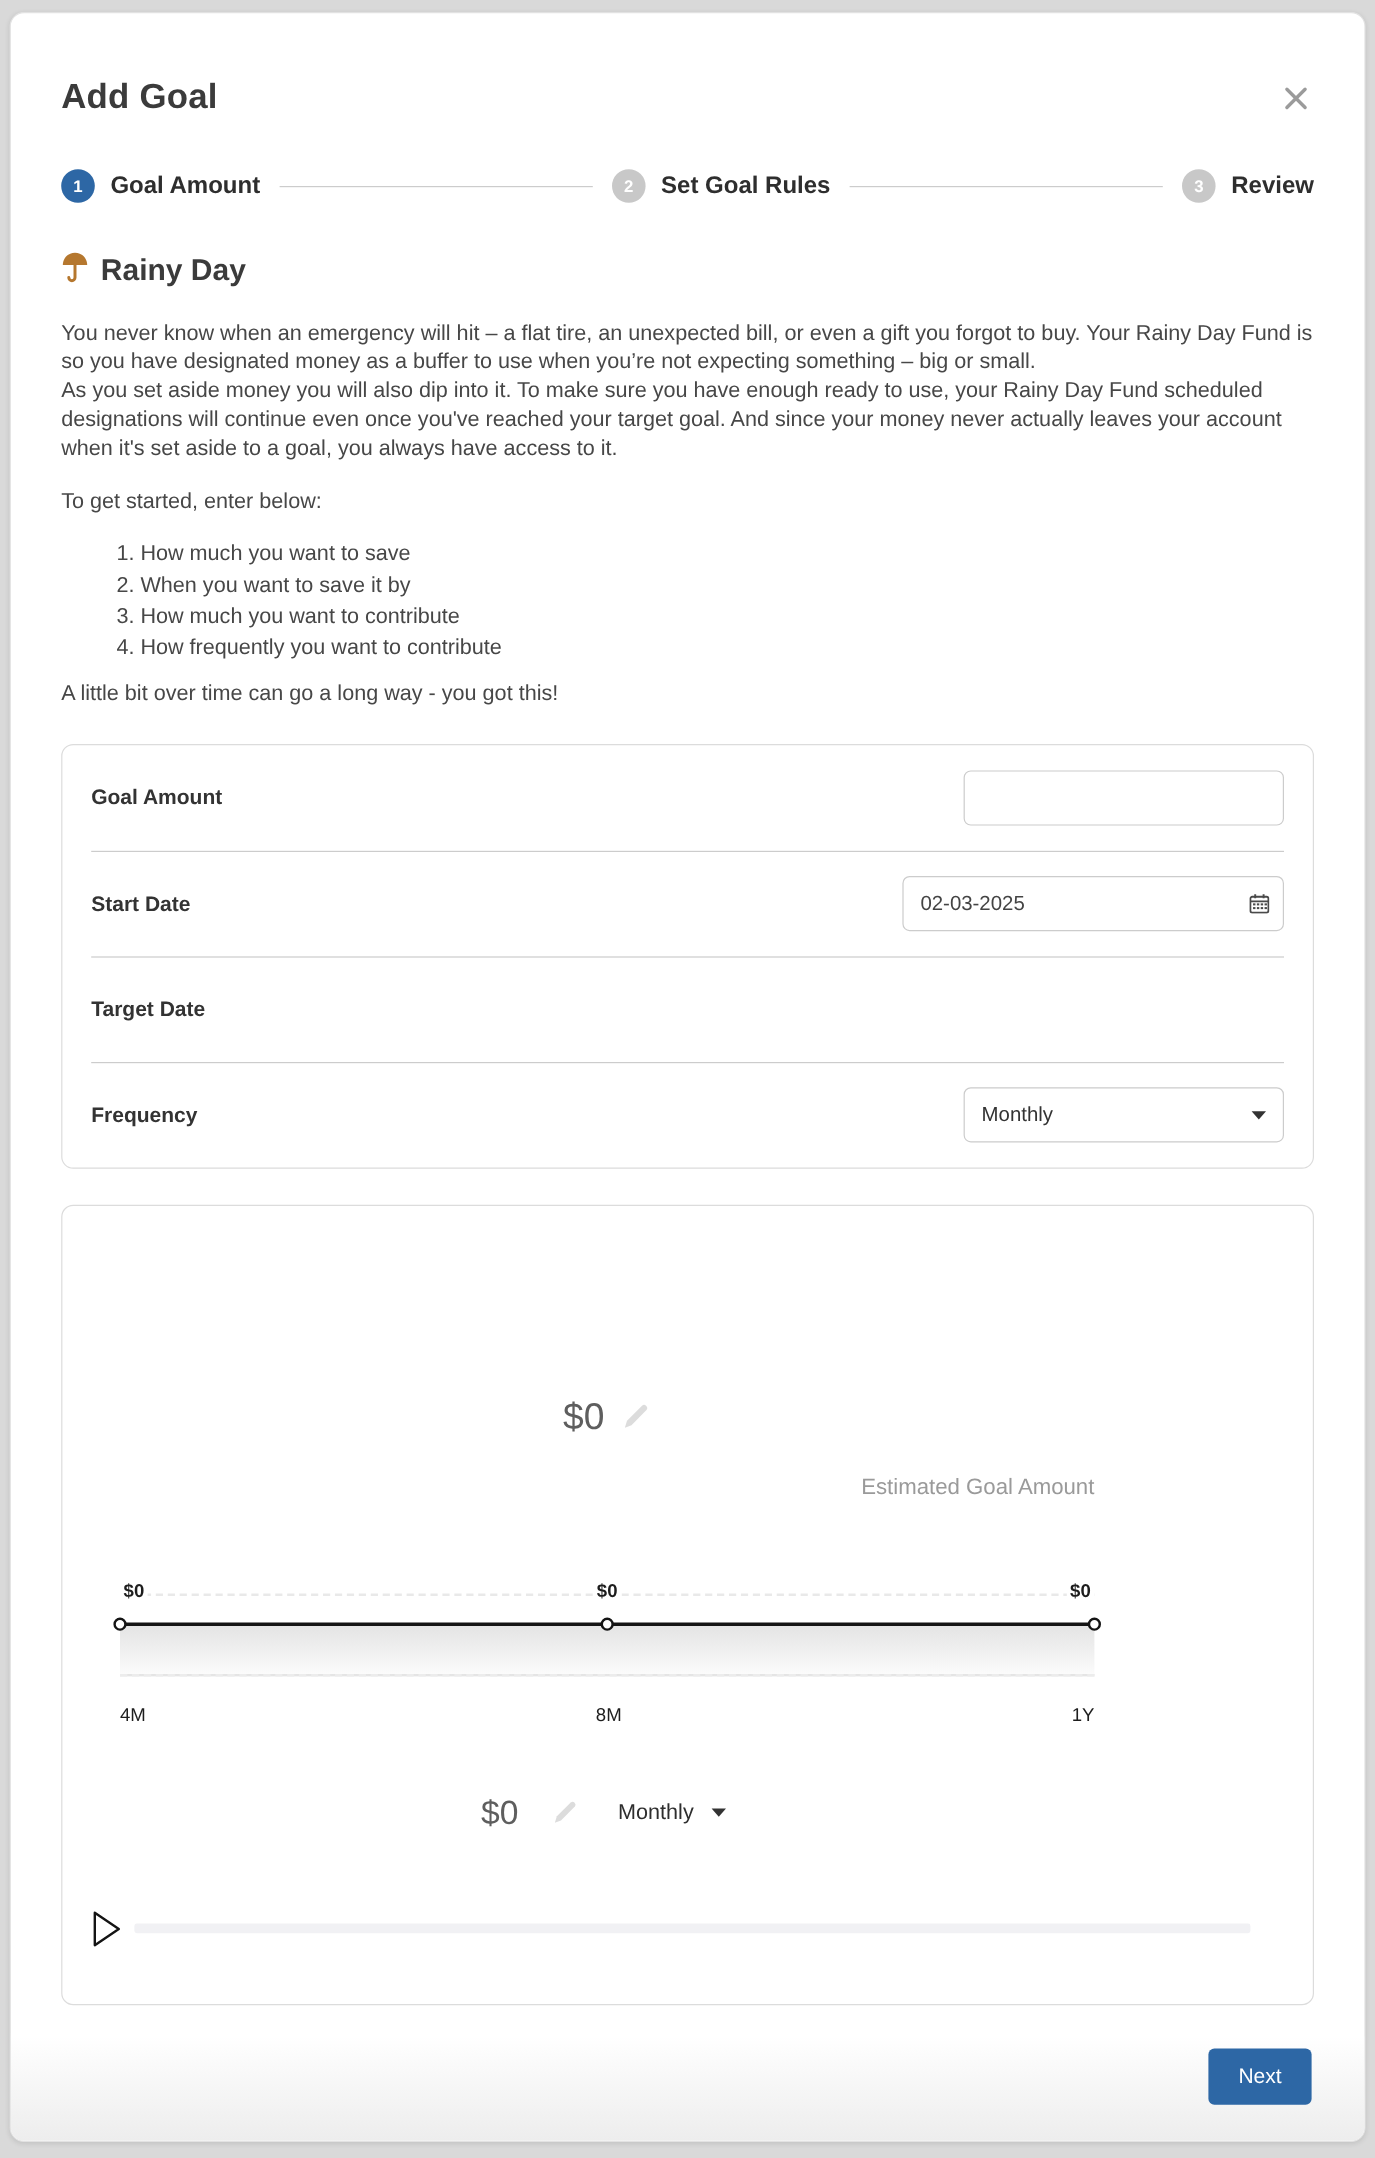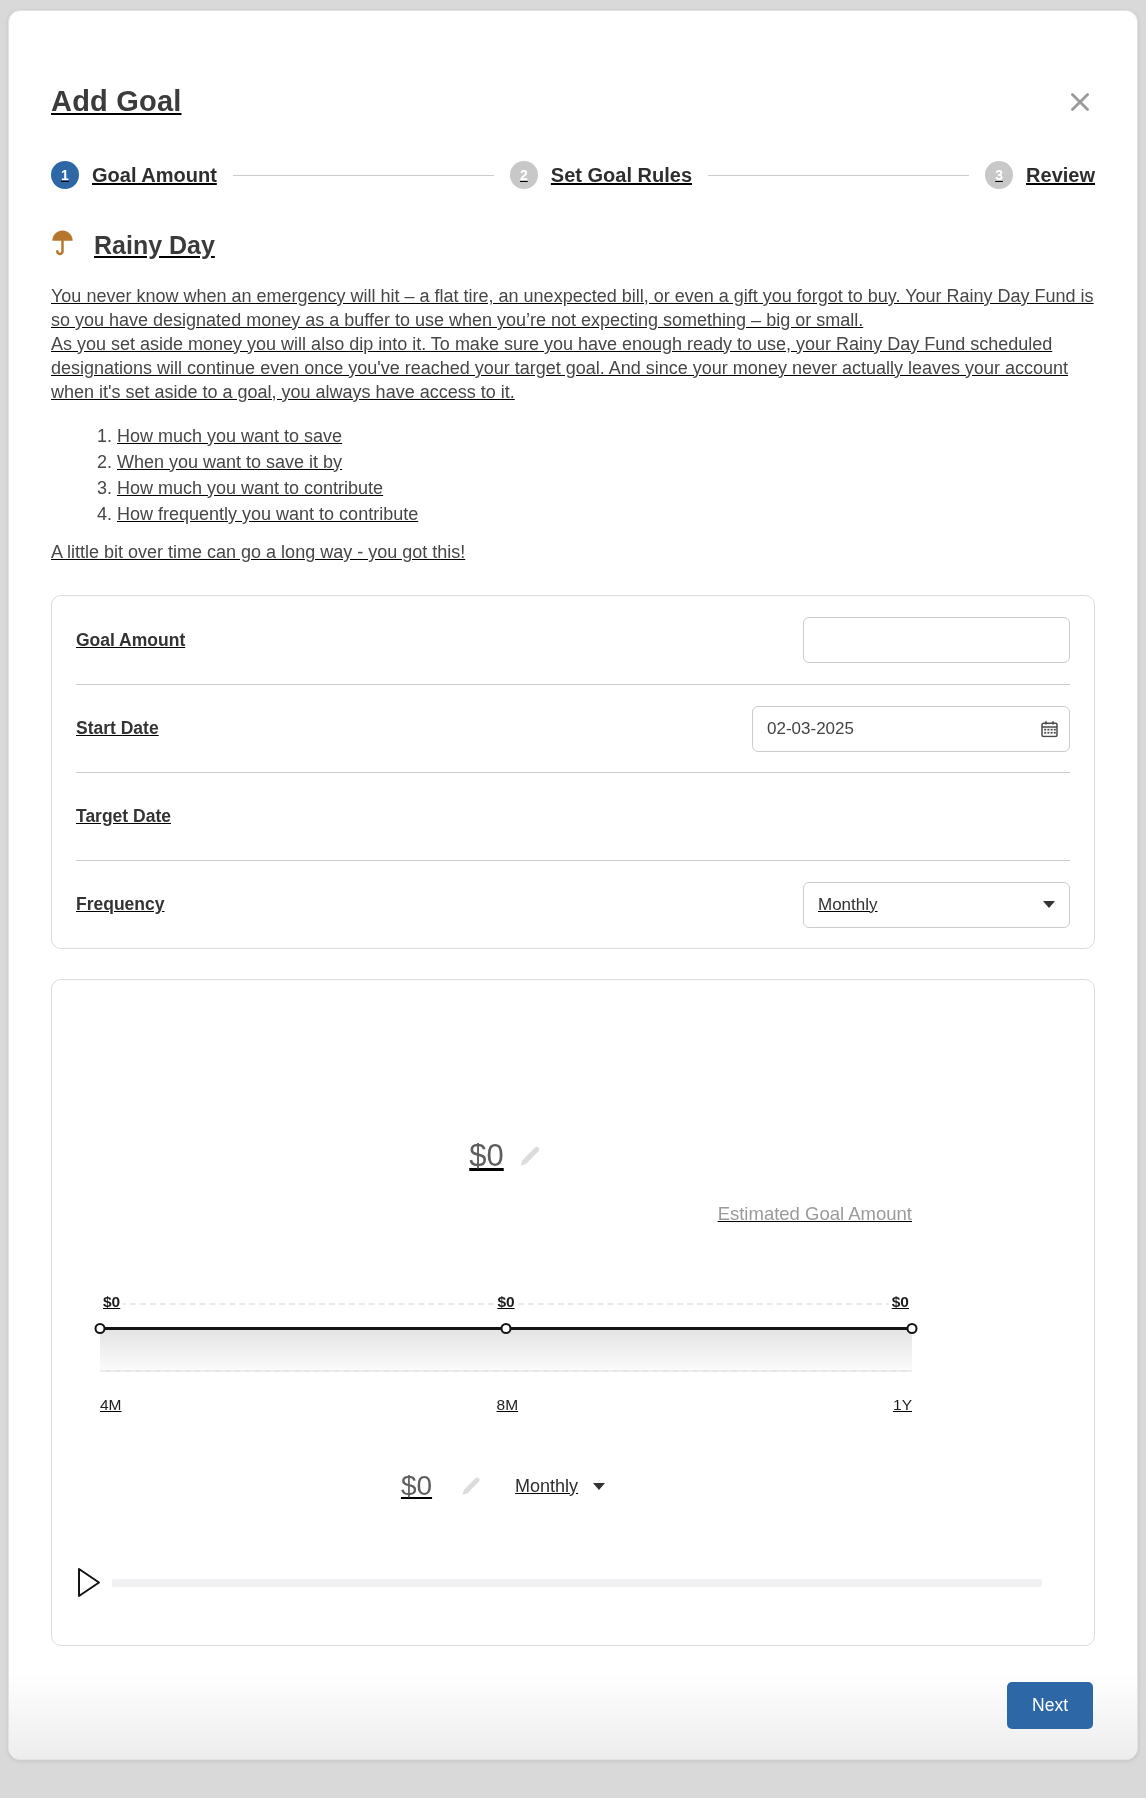--- a/index.html
+++ b/index.html
@@ -7,41 +7,41 @@
   body {
     background:#d9d9d9;
     font-family:"Liberation Sans", sans-serif;
     -webkit-font-smoothing:antialiased;
   }
   .page { width:1146px; min-height:1798px; padding:10px 8px 18px; margin:0 auto; }
   .modal {
     background:#fff; border:1px solid #e2e2e2; border-radius:12px;
     box-shadow:0 1px 4px rgba(0,0,0,.10); overflow:hidden;
   }
-  .modal-body { padding:74px 42px 0;text-decoration:underline; }
+  .modal-body { padding:54px 42px 0; }
 
   
   .modal-header { display:flex; justify-content:space-between; align-items:flex-start; }
   .modal-title { margin:0; font-size:29px; font-weight:600; color:#3b3b3b; letter-spacing:.2px; }
   .close-btn { background:none; border:none; padding:4px 2px; cursor:pointer; line-height:0; }
 
   
   .stepper { display:flex; align-items:center; margin-top:42px; }
   .step { display:flex; align-items:center; gap:13px; white-space:nowrap; }
   .step-circle {
     width:28px; height:28px; border-radius:50%; background:#c8c8c8; color:#fff;
     display:flex; align-items:center; justify-content:center;
     font-size:14px; font-weight:700; flex:0 0 auto;
   }
   .step.active .step-circle { background:#2d67a5; }
   .step-label { font-size:20px; font-weight:600; color:#2e2e2e; }
   .step-connector { flex:1 1 auto; height:1px; background:#ccc; margin:0 16px; }
 
   
-  .section-heading { display:flex; align-items:center; gap:20px; margin-top:40px; }
+  .section-heading { display:flex; align-items:center; gap:10px; margin-top:40px; }
   .heading-text { font-size:25px; font-weight:600; color:#3b3b3b; }
   .intro-paragraph, .get-started, .closing-line, .goal-list {
     font-size:18px; color:#474747; line-height:1.33;
   }
   .intro-paragraph { margin-top:24px; }
   .get-started { margin-top:20px; }
   .goal-list { margin:8px 0 0; padding-left:66px; }
   .goal-list li { line-height:1.45; }
   .closing-line { margin-top:14px; }
 
@@ -152,20 +152,21 @@
           </svg>
         </span>
         <span class="heading-text">Rainy Day</span>
       </div>
 
       <p class="intro-paragraph">
         <span>You never know when an emergency will hit – a flat tire, an unexpected bill, or even a gift you forgot to buy. Your Rainy Day Fund is so you have designated money as a buffer to use when you’re not expecting something – big or small.</span><br>
         <span>As you set aside money you will also dip into it. To make sure you have enough ready to use, your Rainy Day Fund scheduled designations will continue even once you've reached your target goal. And since your money never actually leaves your account when it's set aside to a goal, you always have access to it.</span>
       </p>
 
+      <p class="get-started">To get started, enter below:</p>
 
       <ol class="goal-list">
         <li>How much you want to save</li>
         <li>When you want to save it by</li>
         <li>How much you want to contribute</li>
         <li>How frequently you want to contribute</li>
       </ol>
 
       <p class="closing-line">A little bit over time can go a long way - you got this!</p>
 

